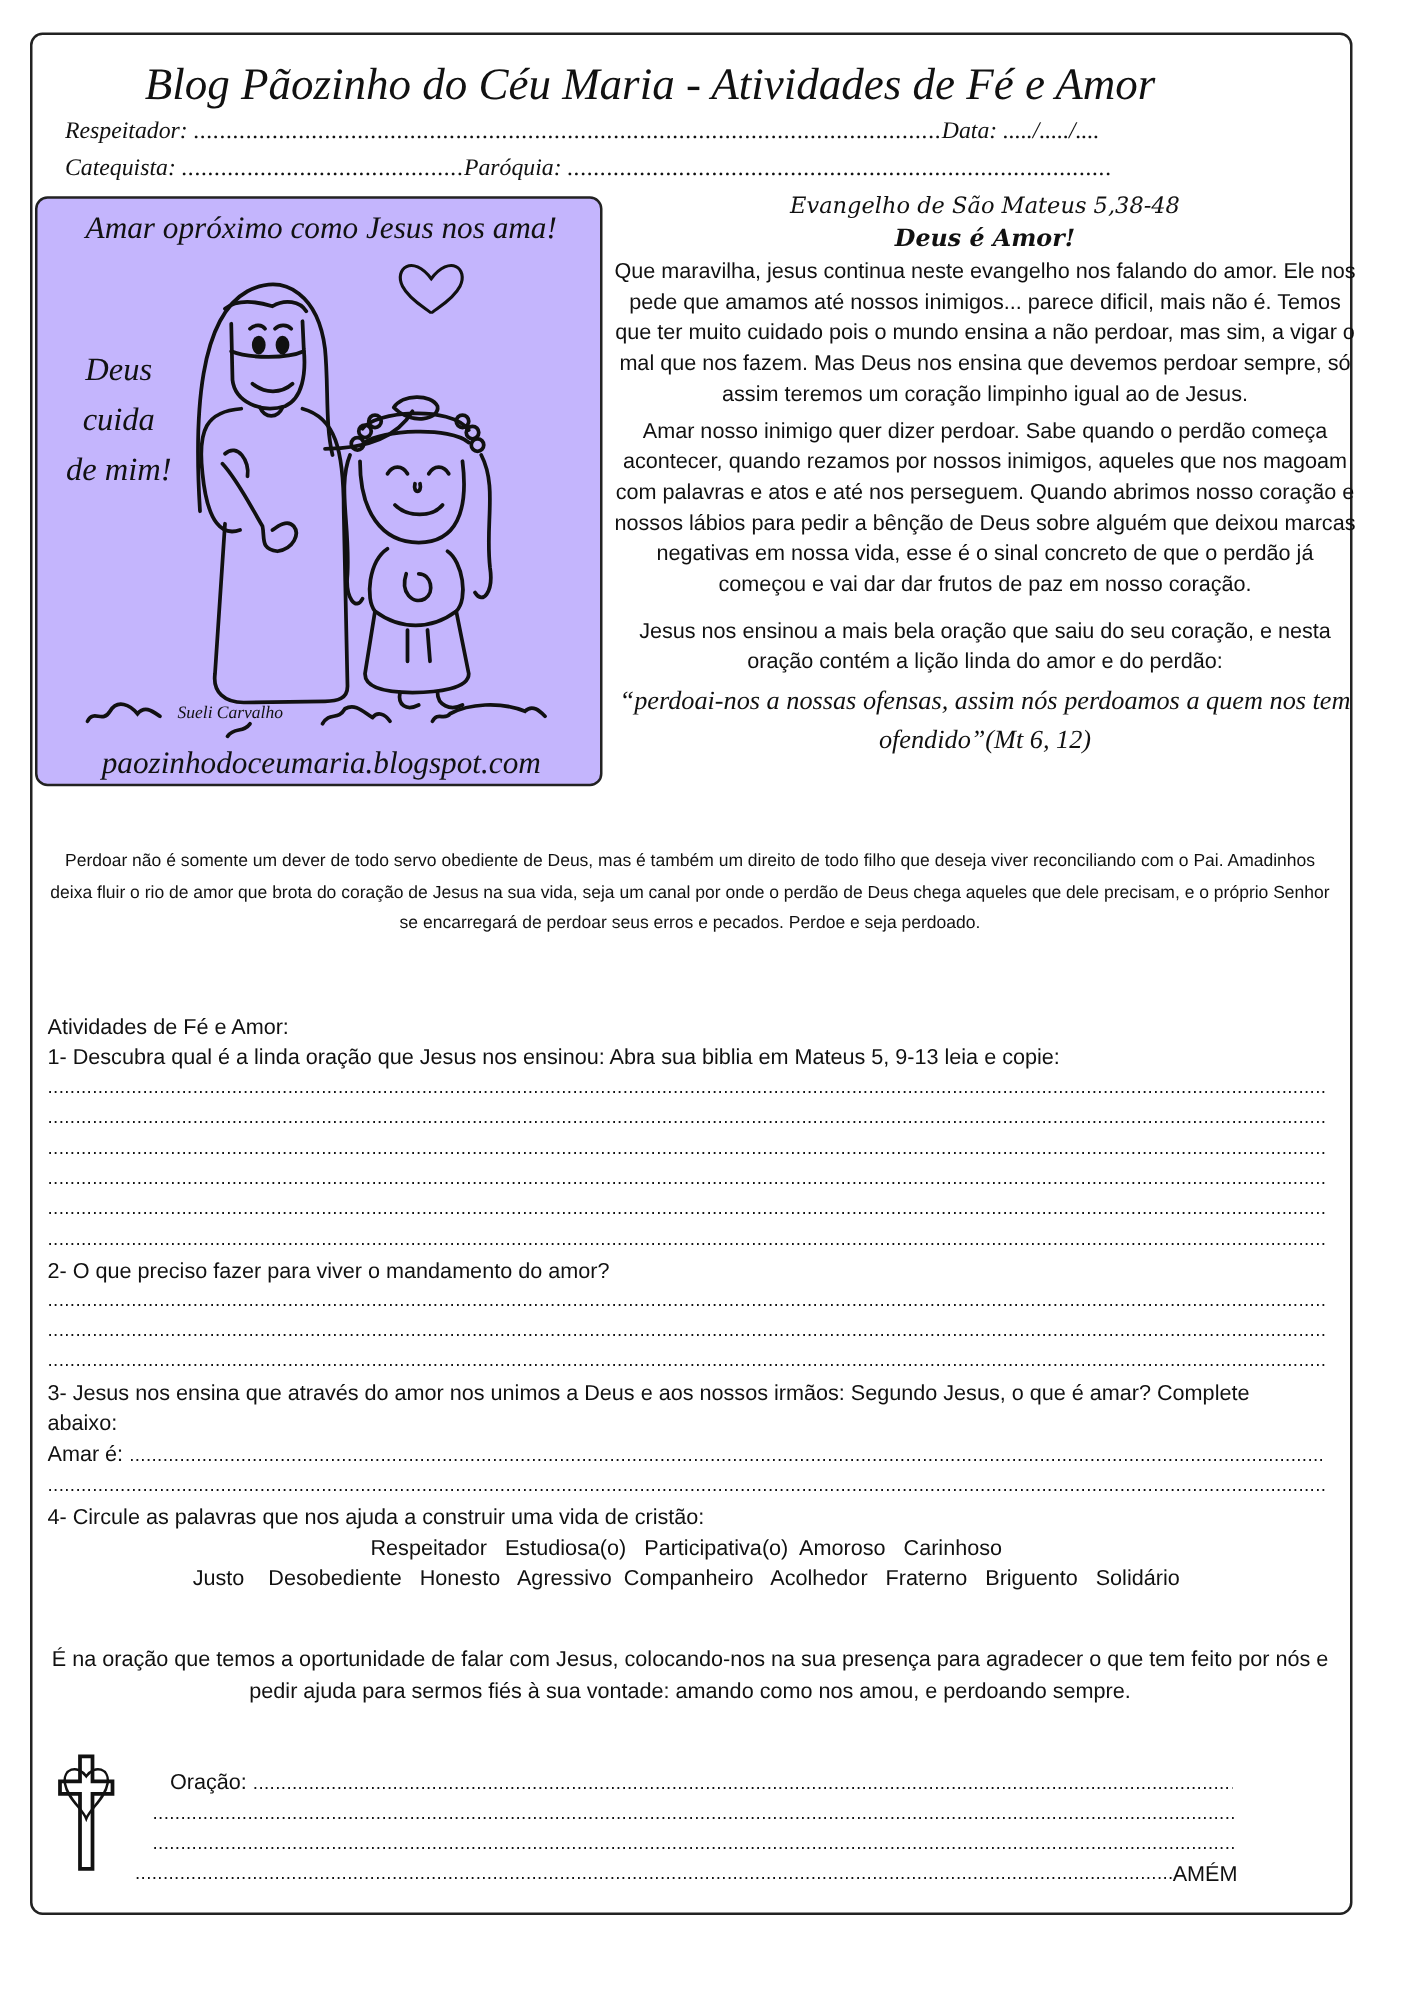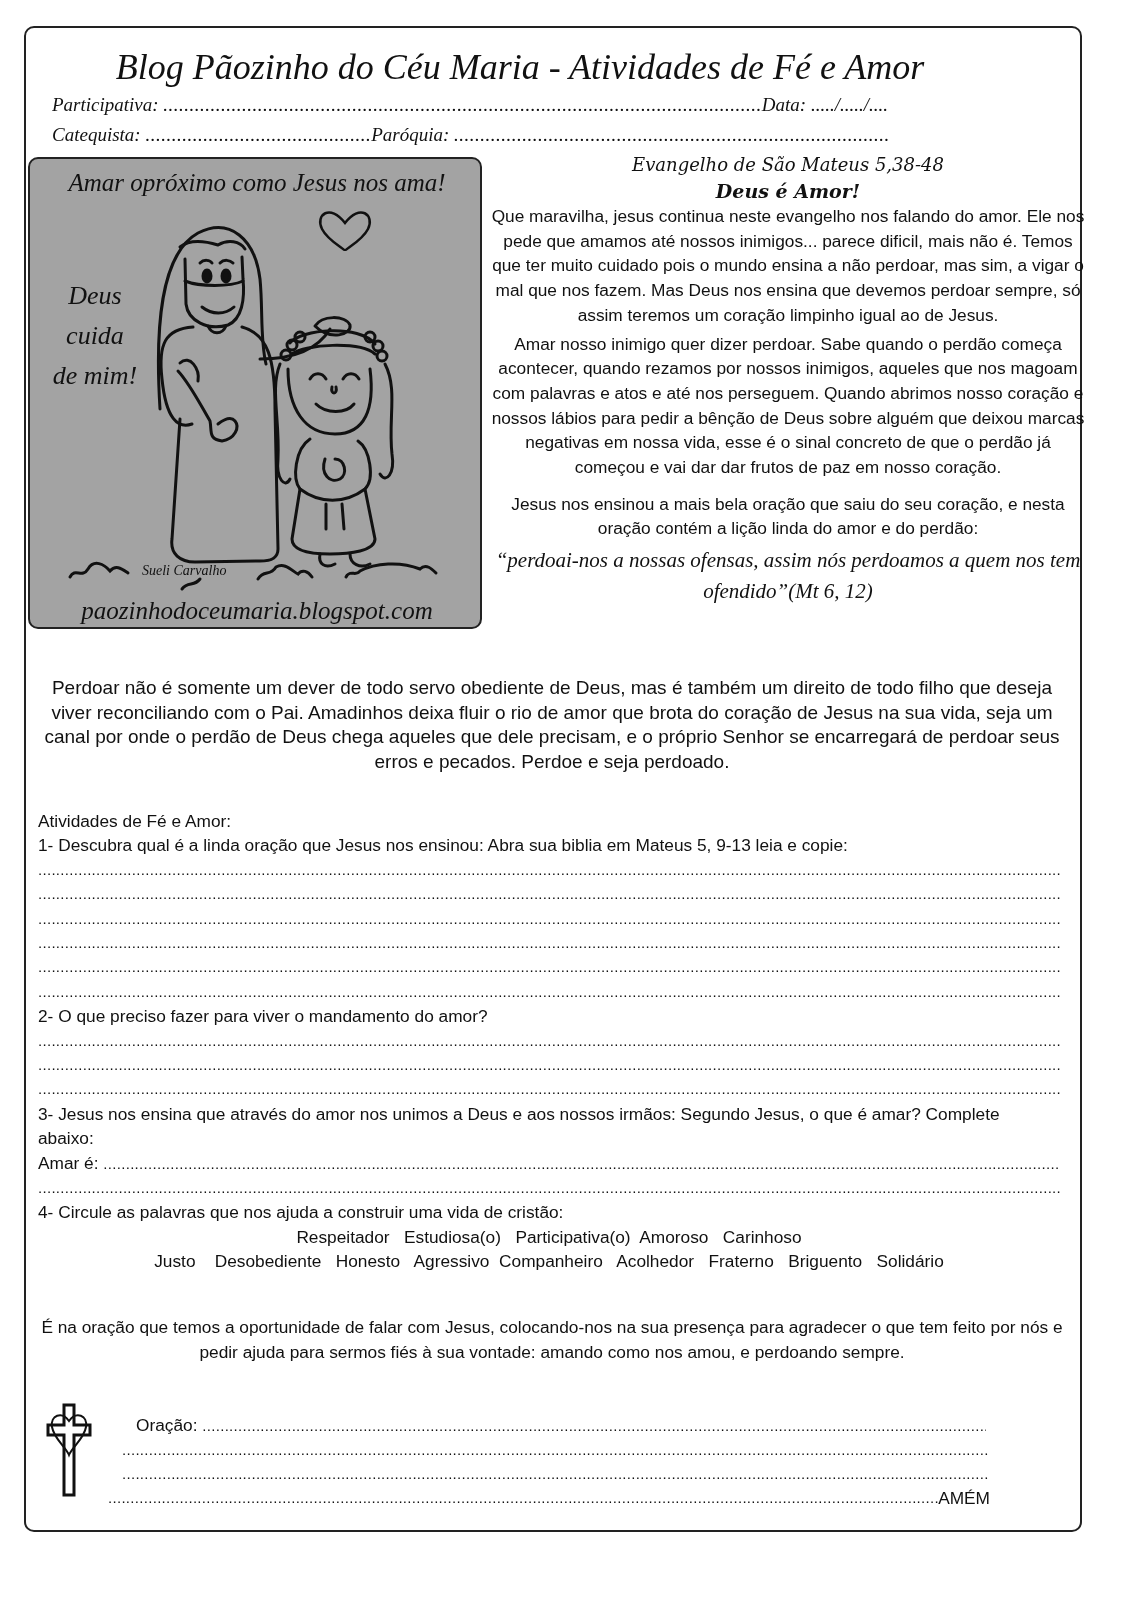--- a/index.html
+++ b/index.html
@@ -12,21 +12,21 @@
       position: absolute; left: 0; width: 1040px; top: 46px; text-align: center;
       font-family: "Liberation Serif", serif; font-style: italic; font-size: 36px; letter-spacing: 0px;
     }
     .field-line {
       position: absolute; left: 52px; font-family: "Liberation Serif", serif; font-style: italic;
       font-size: 19px; white-space: nowrap; overflow: hidden;
     }
     .dots { letter-spacing: 0.5px; }
     .illus-box {
       position: absolute; left: 28px; top: 157px; width: 454px; height: 472px;
-      border: 2px solid #222; border-radius: 10px; box-sizing: border-box; background: #a3a3a3;
+      border: 2px solid #222; border-radius: 10px; box-sizing: border-box; background: #c4b5fd;
     }
     .illus-caption {
       position: absolute; left: 0; width: 454px; top: 10px; text-align: center;
       font-family: "Liberation Serif", serif; font-style: italic; font-size: 25px;
     }
     .illus-side {
       position: absolute; left: 10px; top: 117px; width: 110px; text-align: center;
       font-family: "Liberation Serif", serif; font-style: italic; font-size: 26px; line-height: 40px;
     }
     .illus-sign {
@@ -42,21 +42,21 @@
     }
     .gospel-title { font-family: "DejaVu Serif", serif; font-style: italic; font-size: 18px; line-height: 26px; }
     .gospel-sub { font-family: "DejaVu Serif", serif; font-style: italic; font-size: 19px; line-height: 26px; font-weight: bold; }
     .gospel-p { font-family: "Liberation Sans", sans-serif; font-size: 17.3px; line-height: 24.7px; margin: 0; }
     .gospel-p + .gospel-p { margin-top: 4px; }
     .quote {
       font-family: "Liberation Serif", serif; font-style: italic; font-size: 21px; line-height: 31px; margin-top: 4px;
     }
     .full-para {
       position: absolute; left: 40px; width: 1024px; top: 676px; text-align: center;
-      font-family: "Liberation Sans", sans-serif; font-size: 19px; line-height: 24.5px;
+      font-family: "Liberation Sans", sans-serif; font-size: 14px; line-height: 24.5px;
     }
     .activities {
       position: absolute; left: 38px; width: 1022px; top: 797px;
       font-family: "Liberation Sans", sans-serif; font-size: 17.3px; line-height: 24.4px; margin-top: 12px;
     }
     .act-line { white-space: nowrap; overflow: hidden; }
     .dotline { white-space: nowrap; overflow: hidden; height: 24.4px; letter-spacing: 0.3px; font-size: 15px; line-height: 24.4px; }
     .words { text-align: center; }
     .closing {
       position: absolute; left: 40px; width: 1024px; top: 1315px; text-align: center;
@@ -71,21 +71,21 @@
     svg.art { position: absolute; left: 0; top: 0; }
   </style>
 </head>
 <body>
 
 <div class="page-frame"></div>
 
 <div class="title">Blog Pãozinho do Céu Maria - Atividades de Fé e Amor</div>
 
 <div class="field-line" style="top:94px; width:1010px;">
-  <span>Participativa:</span>
+  <span>Respeitador:</span>
   <span class="dots">..................................................................................................................</span><span>Data:</span>
   <span>...../...../....</span>
 </div>
 <div class="field-line" style="top:124px; width:1000px;">
   <span>Catequista:</span>
   <span class="dots">...........................................</span><span>Paróquia:</span>
   <span class="dots">...................................................................................</span>
 </div>
 
 <div class="illus-box">

